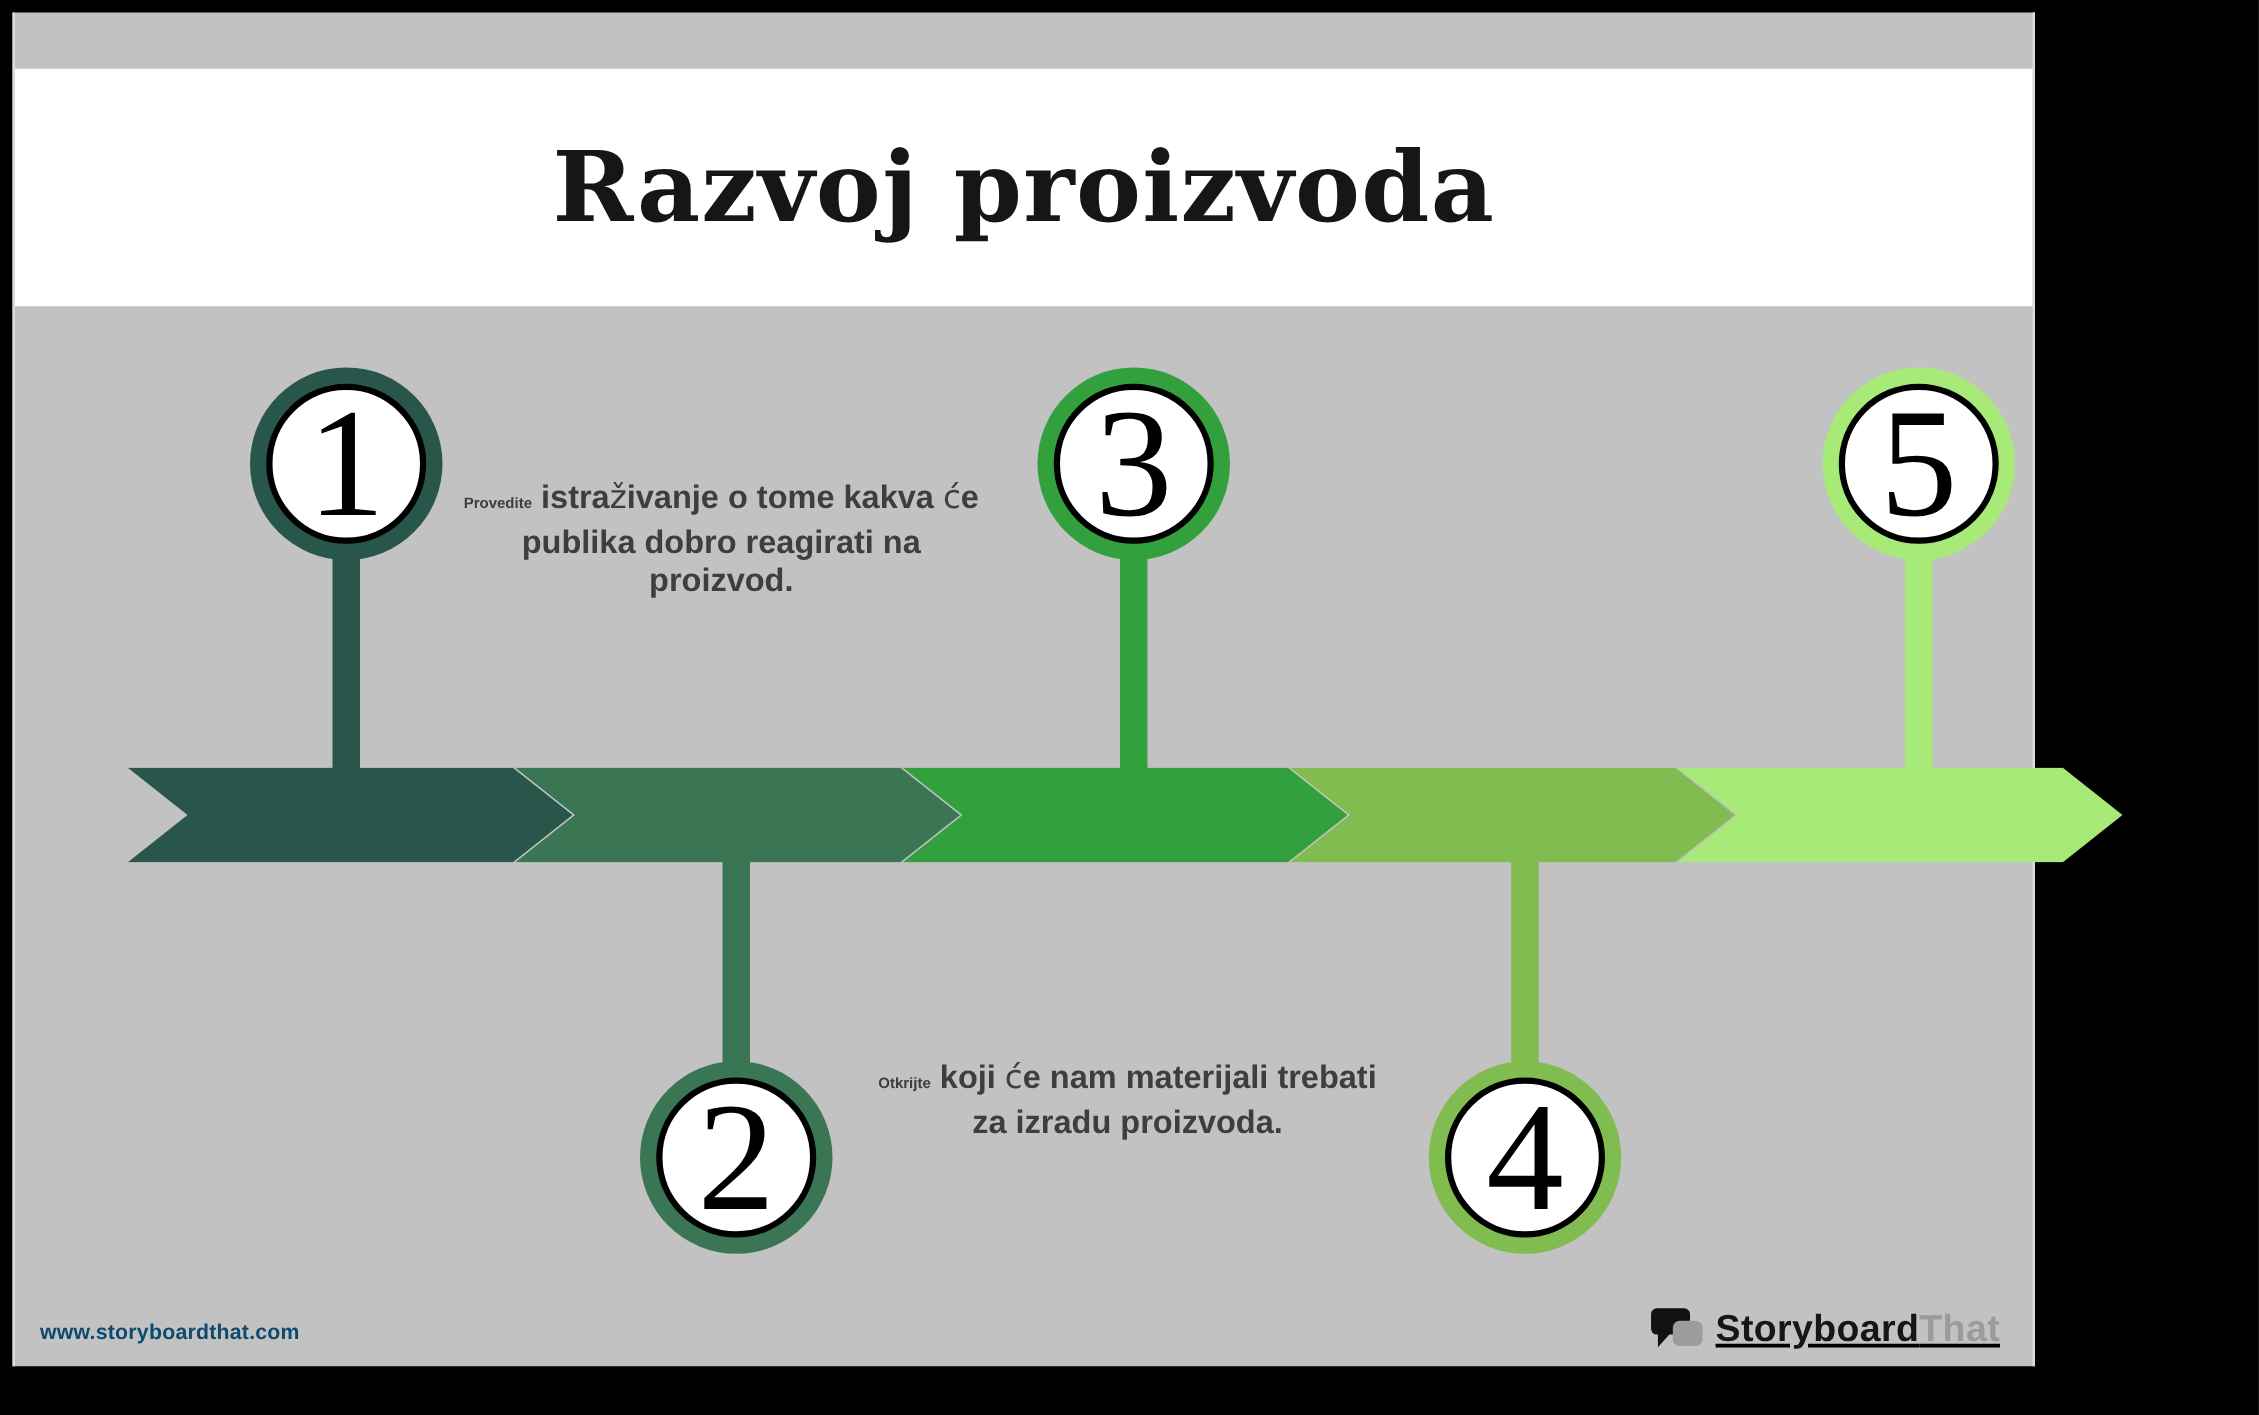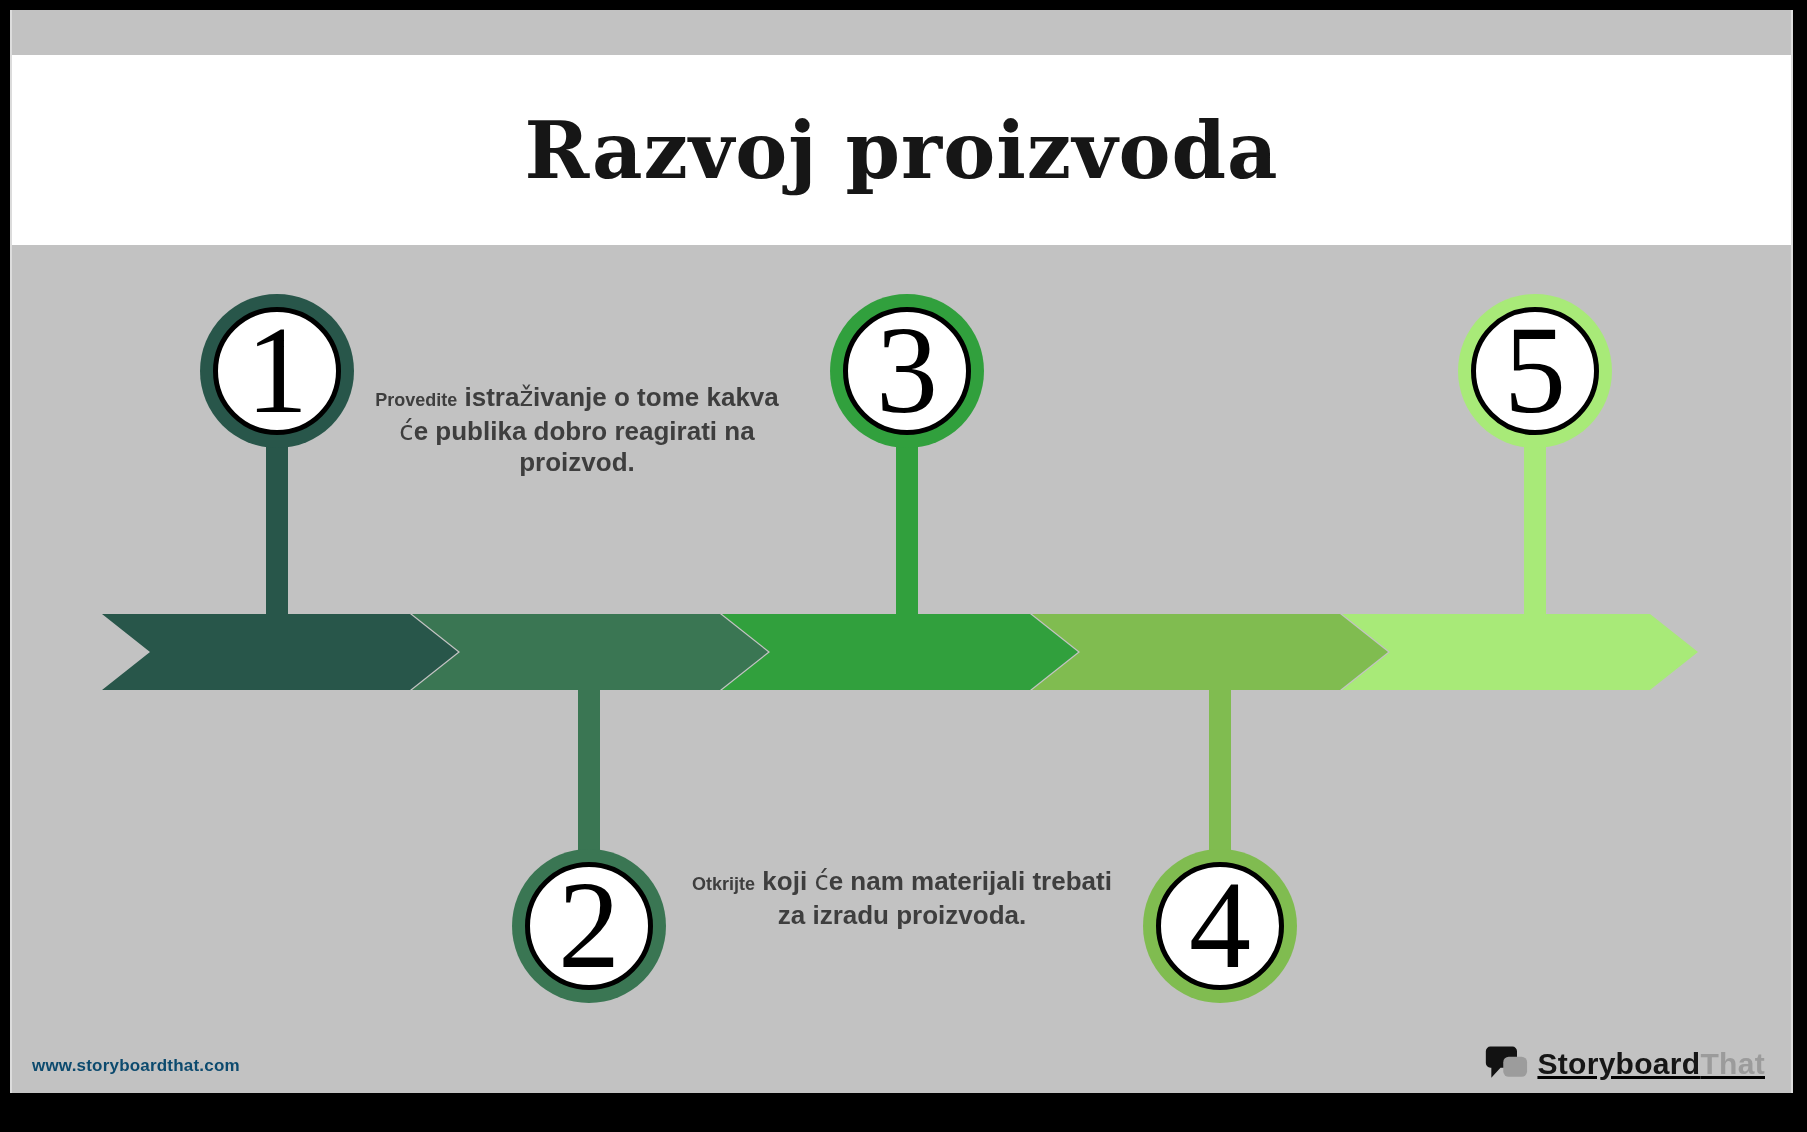--- a/index.html
+++ b/index.html
@@ -1,21 +1,21 @@
 <!DOCTYPE html>
 <html><head>
 <meta charset="utf-8">
 <style>
   html,body{margin:0;padding:0;background:#333;}
   .frame{
     position:relative;width:1807px;height:1132px;background:#000;
     overflow:hidden;font-family:"Liberation Sans",sans-serif;
   }
   .canvas{
-    position:absolute;left:10px;top:10px;width:1783px;height:1083px;
+    position:absolute;left:10px;top:10px;width:1618px;height:1083px;
     background:#c2c2c2;border-left:2px solid #dcdcdc;border-right:2px solid #dcdcdc;
     box-sizing:border-box;
   }
   .band{
     position:absolute;left:0;top:45px;width:100%;height:190px;background:#fff;
     display:flex;align-items:center;justify-content:center;
   }
   .title{
     font-family:"DejaVu Serif","Liberation Serif",serif;
     font-size:78px;font-weight:700;color:#161616;margin:0;letter-spacing:1px;
@@ -46,24 +46,24 @@
     font-family:"Liberation Serif","DejaVu Serif",serif;
     font-size:124px;line-height:1;color:#000;
   }
   
   .desc{
     position:absolute;text-align:center;font-weight:700;
     font-size:26px;line-height:31px;color:#3e3e3e;
   }
   .d1{left:45px;top:836px;width:440px}
   .d2{left:355px;top:372px;width:420px}
-  .d3{left:680px;top:856px;width:420px}
+  .d3{left:680px;top:836px;width:420px}
   .d4{left:1005px;top:372px;width:400px}
   .d5{left:1340px;top:823px;width:370px}
-  .lead{font-size:18px;font-weight:700;}
+  .lead{font-size:12px;font-weight:700;}
   .lead:empty{display:none;}
   
   .fb{font-weight:400;font-family:"DejaVu Sans",sans-serif;}
   
   .footer-url{
     position:absolute;left:20px;top:1046px;font-size:17px;font-weight:700;color:#0c4a6e;
     letter-spacing:.2px;
   }
   .logo{
     position:absolute;right:26px;top:1028px;height:52px;

